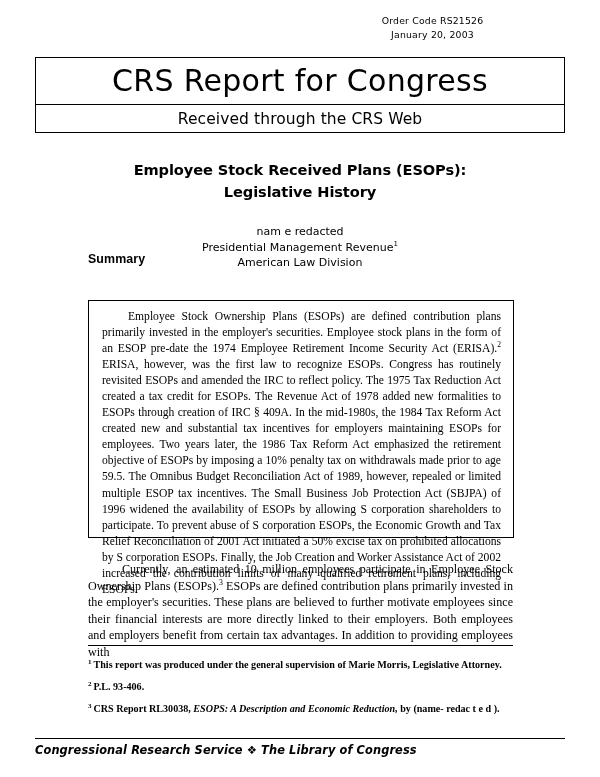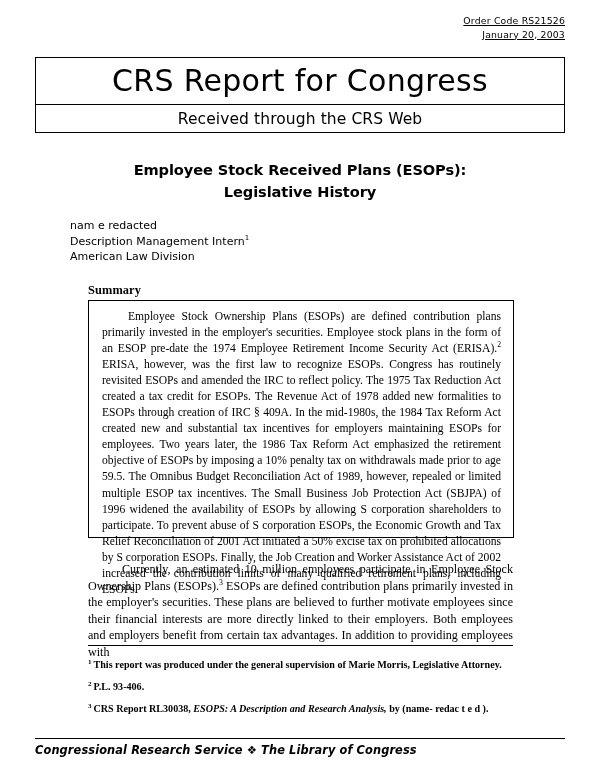--- a/index.html
+++ b/index.html
@@ -21,26 +21,25 @@
     width: 600px;
     height: 777px;
   }
 
   
   .order-block {
     position: absolute;
     left: 300px;
     top: 14px;
     width: 265px;
-    text-align: right;
+    text-align: center;
     font-family: "DejaVu Sans", sans-serif;
     font-size: 9.3px;
     line-height: 13.5px;
     letter-spacing: 0.2px;
-    text-decoration: underline;
   }
 
   
   .banner {
     position: absolute;
     left: 35px;
     top: 57px;
     width: 530px;
     height: 76px;
     border: 1.4px solid #000;
@@ -88,38 +87,39 @@
     font-weight: bold;
     font-size: 14.6px;
     line-height: 22px;
     letter-spacing: -0.1px;
   }
 
   
   .byline {
     position: absolute;
     left: 70px;
-    top: 218px;
+    top: 224px;
     width: 460px;
+    text-align: center;
     font-family: "DejaVu Sans", sans-serif;
     font-size: 11px;
     line-height: 15.5px;
   }
   .byline sup {
     font-size: 7px;
     vertical-align: super;
     line-height: 0;
   }
 
   
   .summary-heading {
     position: absolute;
     left: 88px;
-    top: 283px;
-    font-family: Liberation Serif, serif;
+    top: 252px;
+    font-family: Liberation Sans, sans-serif;
     font-weight: bold;
     font-size: 12.4px;
     letter-spacing: 0.1px;
   }
 
   
   .summary-box {
     position: absolute;
     left: 88px;
     top: 300px;
@@ -233,36 +233,36 @@
     <div class="banner-sub">Received through the CRS Web</div>
   </div>
 
   <div class="doc-title">
     <div>Employee Stock Received Plans (ESOPs):</div>
     <div>Legislative History</div>
   </div>
 
   <div class="byline">
     <div>nam e redacted</div>
-    <div><span>Description Management Intern</span><sup>1</sup></div>
+    <div><span>Presidential Management Revenue</span><sup>1</sup></div>
     <div>American Law Division</div>
   </div>
 
   <div class="summary-heading">Summary</div>
 
   <div class="summary-box">
     <div class="summary-text"><span>Employee Stock Ownership Plans (ESOPs) are defined contribution plans primarily invested in the employer's securities.  Employee stock plans in the form of an ESOP pre-date the 1974 Employee Retirement Income Security Act (ERISA).</span><sup>2</sup><span>  ERISA, however, was the first law to recognize ESOPs.  Congress has routinely revisited ESOPs and amended the IRC to reflect policy.  The 1975 Tax Reduction Act created a tax credit for ESOPs.  The Revenue Act of 1978 added new formalities to ESOPs through creation of IRC § 409A.  In the mid-1980s, the 1984 Tax Reform Act created new and substantial tax incentives for employers maintaining ESOPs for employees.  Two years later, the 1986 Tax Reform Act emphasized the retirement objective of ESOPs by imposing a 10% penalty tax on withdrawals made prior to age 59.5.  The Omnibus Budget Reconciliation Act of 1989, however, repealed or limited multiple ESOP tax incentives.  The Small Business Job Protection Act (SBJPA) of 1996 widened the availability of ESOPs by allowing S corporation shareholders to participate.  To prevent abuse of S corporation ESOPs, the Economic Growth and Tax Relief Reconciliation of 2001 Act initiated a 50% excise tax on prohibited allocations by S corporation ESOPs.  Finally, the Job Creation and Worker Assistance Act of 2002 increased the contribution limits of many qualified retirement plans, including ESOPs.</span></div>
   </div>
 
   <div class="body-par"><span>Currently, an estimated 10 million employees participate in Employee Stock Ownership Plans (ESOPs).</span><sup>3</sup><span>  ESOPs are defined contribution plans primarily invested in the employer's securities.  These plans are believed to further motivate employees since their financial interests are more directly linked to their employers.  Both employees and employers benefit from certain tax advantages.  In addition to providing employees with</span></div>
 
   <div class="footnote-rule"></div>
 
   <div class="footnotes">
     <span class="footnote"><sup>1</sup><span>This report was produced under the general supervision of Marie Morris, Legislative Attorney.</span></span>
     <span class="footnote"><sup>2</sup><span>P.L. 93-406.</span></span>
-    <span class="footnote"><sup>3</sup><span>CRS Report RL30038, </span><i>ESOPS: A Description and Research Analysis,</i><span> by (name- redac t e d ).</span></span>
+    <span class="footnote"><sup>3</sup><span>CRS Report RL30038, </span><i>ESOPS: A Description and Economic Reduction,</i><span> by (name- redac t e d ).</span></span>
   </div>
 
   <div class="footer-rule"></div>
   <div class="footer-text">Congressional Research Service ❖ The Library of Congress</div>
 
 </div>
 
 </body></html>

